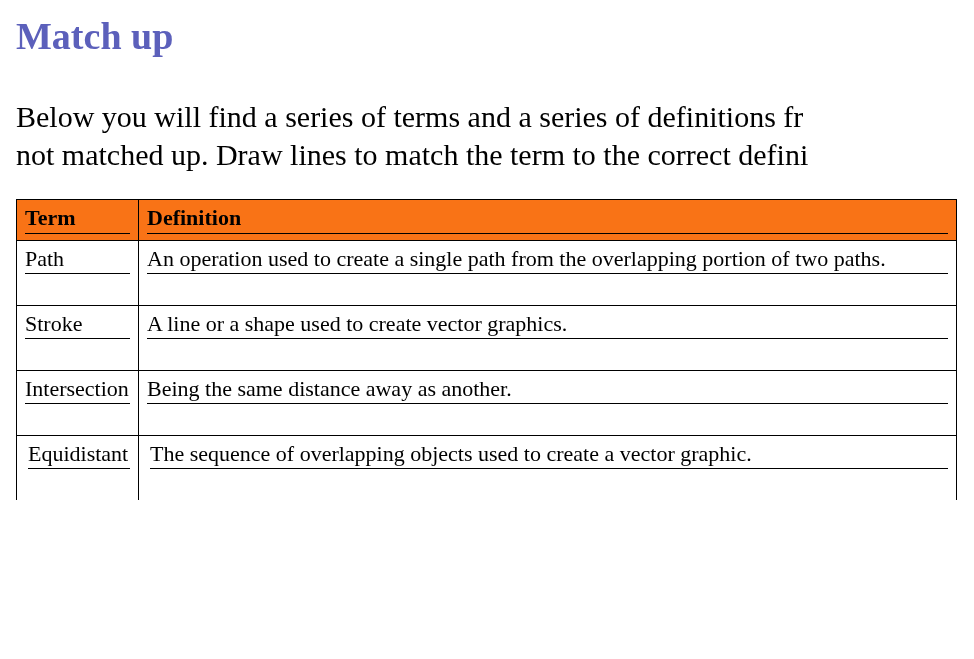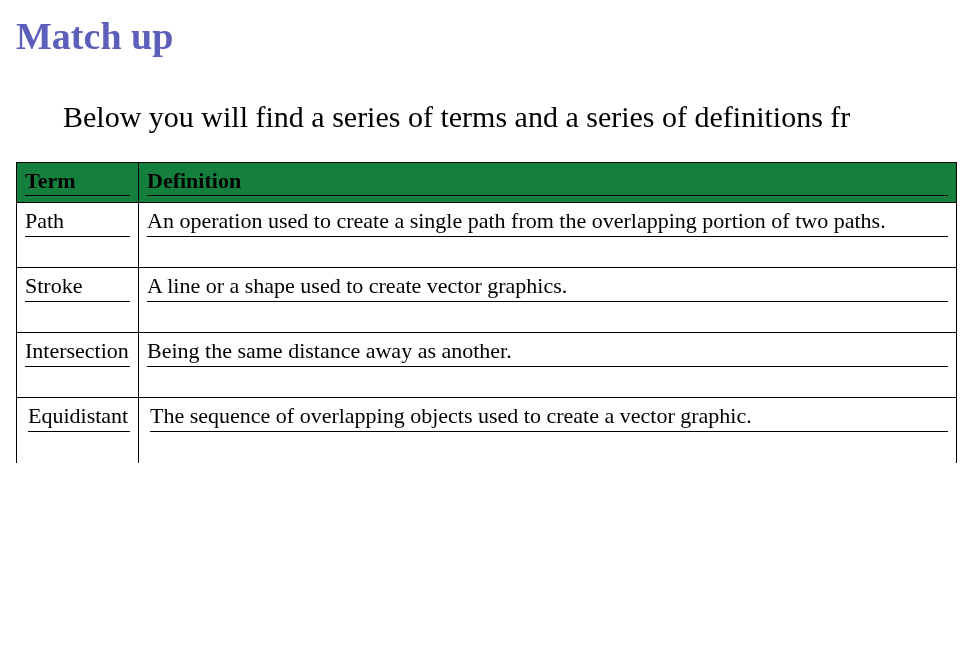--- a/index.html
+++ b/index.html
@@ -23,41 +23,40 @@
       font-weight: 700;
       color: #5c60bb;
       margin-bottom: 40px;
     }
     p.intro {
       font-size: 30px;
       line-height: 1.25;
       color: #000;
       margin-bottom: 26px;
       white-space: nowrap;
-      margin-left: 47px;
     }
     table.match {
       border-collapse: collapse;
       width: 940px;
       table-layout: fixed;
     }
     table.match col.term-col { width: 122px; }
     table.match col.def-col  { width: 818px; }
     table.match th,
     table.match td {
       border: 1.5px solid #000;
       padding: 4px 8px 6px 8px;
       vertical-align: top;
       font-size: 22px;
       text-align: left;
       line-height: 1.25;
     }
     table.match th {
       font-weight: 700;
-      background: #15803d;
+      background: #f97316;
     }
     .underline-wrap {
       display: block;
       border-bottom: 1.5px solid #000;
       padding-bottom: 1px;
     }
     table.match tbody tr {
       height: 65px;
     }
     table.match tbody td {
@@ -72,20 +71,21 @@
     }
   </style>
 </head>
 <body>
 
 <div class="page">
   <h1 class="title">Match up</h1>
 
   <p class="intro">
     <span>Below you will find a series of terms and a series of definitions fr</span><br>
+    <span>not matched up. Draw lines to match the term to the correct defini</span>
   </p>
 
   <table class="match">
     <colgroup>
       <col class="term-col">
       <col class="def-col">
     </colgroup>
     <thead>
       <tr>
         <th>

